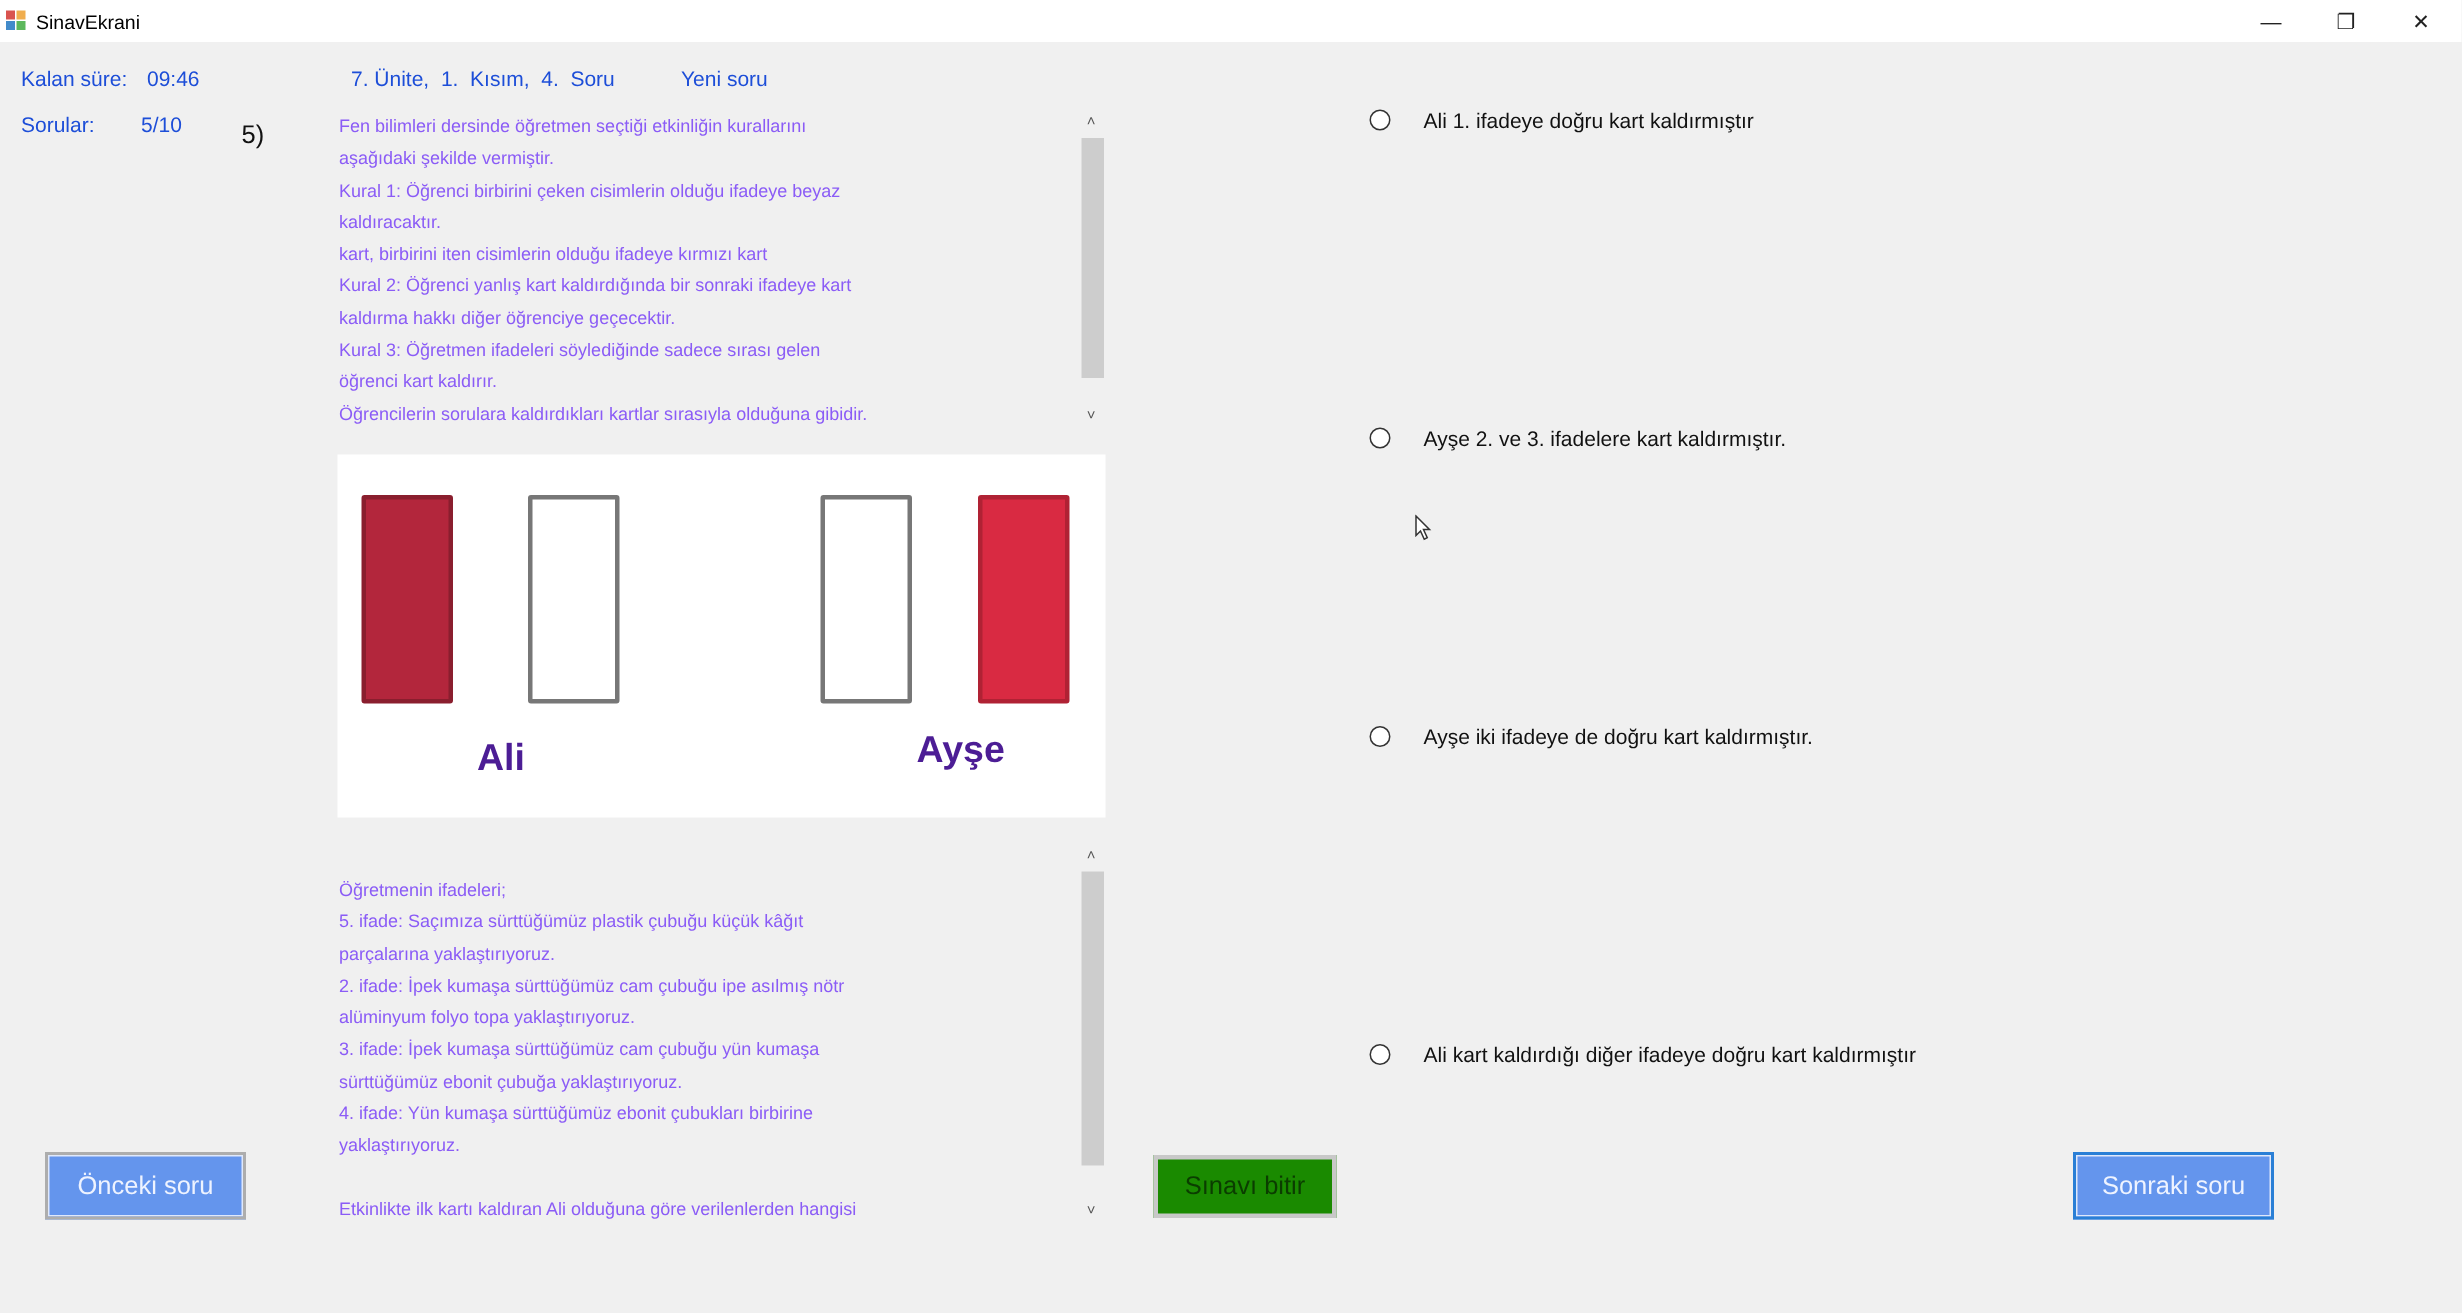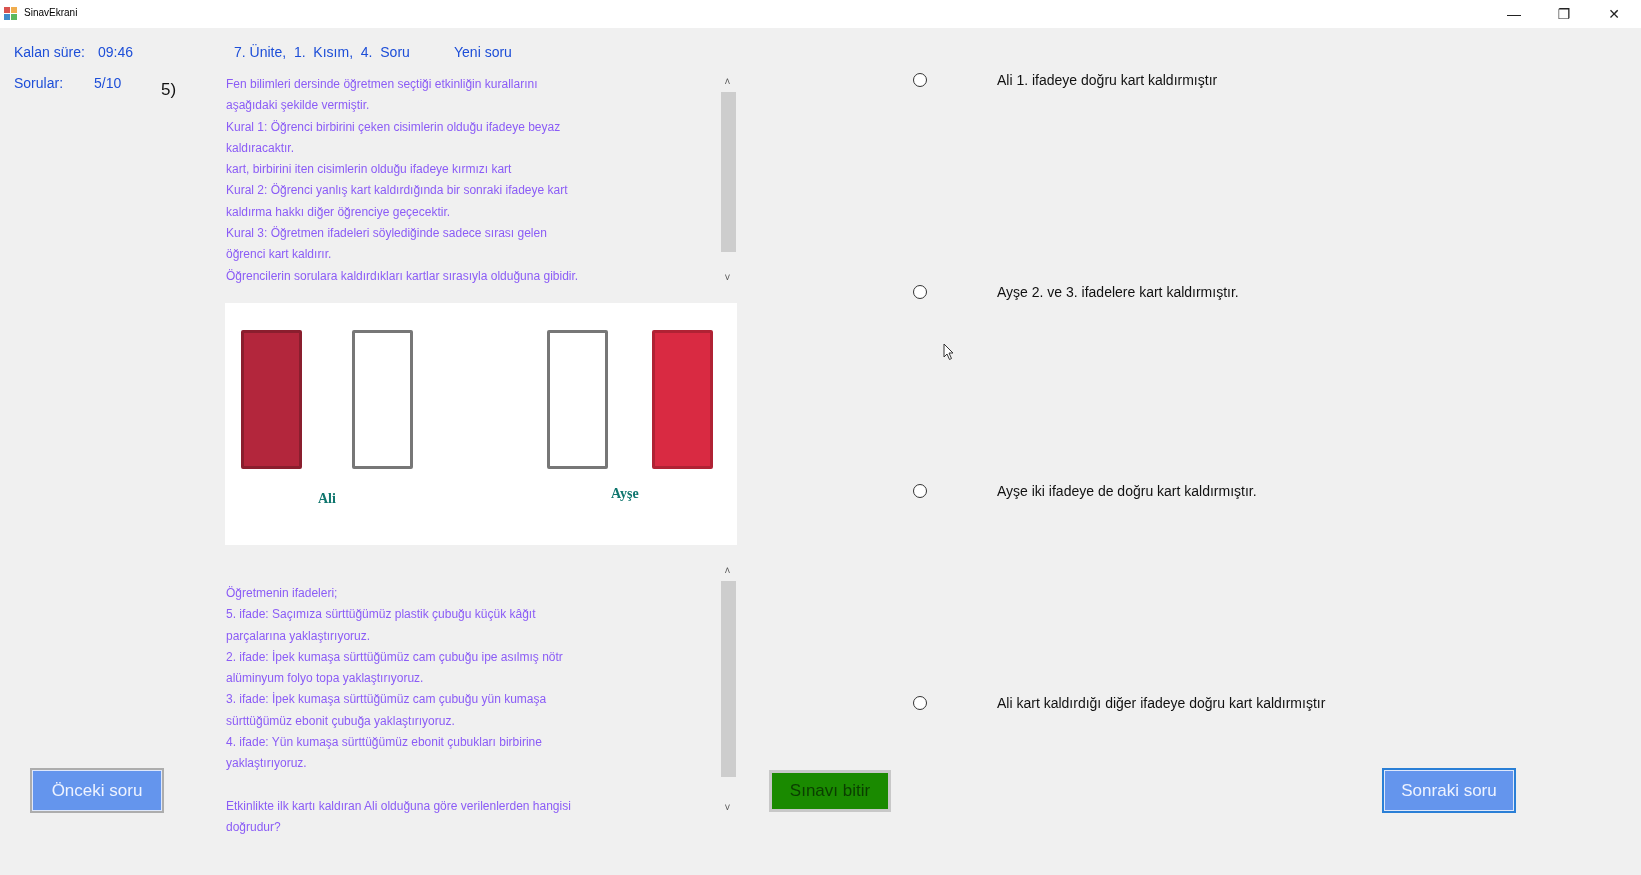--- a/index.html
+++ b/index.html
@@ -1,31 +1,31 @@
 <!DOCTYPE html>
 <html><head>
 <meta charset="utf-8">
 <style>
   html, body { margin:0; padding:0; }
   body { width:1641px; height:875px; background:#f0f0f0; font-family:"Liberation Sans", sans-serif; position:relative; overflow:hidden; color:#111; }
   .titlebar { position:absolute; left:0; top:0; width:1641px; height:28px; background:#ffffff; }
   .app-icon { position:absolute; left:4px; top:7px; width:14px; height:14px; }
   .app-icon i { position:absolute; width:6px; height:6px; }
-  .title { position:absolute; left:24px; top:7px; font-size:10px; color:#000; }
+  .title { position:absolute; left:24px; top:7px; font-size:13px; color:#000; }
   .winbtn { position:absolute; top:0; width:46px; height:28px; text-align:center; line-height:28px; font-size:14px; color:#222; cursor:default; }
   .lbl { position:absolute; font-size:14px; color:#1d4ed8; white-space:nowrap; }
   .qnum { position:absolute; left:161px; top:80px; font-size:17px; }
   .textbox { position:absolute; font-size:12px; line-height:21.3px; color:#8b5cf6; }
   .scroll { position:absolute; width:17px; background:#f0f0f0; }
   .scroll .arrow { position:absolute; left:0; width:17px; height:16px; font-size:10px; text-align:center; line-height:16px; color:#555; }
   .scroll .thumb { position:absolute; left:2px; width:15px; background:#cdcdcd; }
   .figure { position:absolute; left:225px; top:303px; width:512px; height:242px; background:#fff; }
   .card { position:absolute; top:27px; width:61px; height:139px; box-sizing:border-box; border:3px solid #777; border-radius:2px; }
-  .figlabel { position:absolute; font-size:14px; color:#0f766e; font-weight:bold;font-family:Liberation Serif, serif; }
-  .option { position:absolute; left:913px; height:20px; display:flex; align-items:center; cursor:pointer;gap:48px; }
+  .figlabel { position:absolute; font-size:25px; color:#4c1d95; font-weight:bold; }
+  .option { position:absolute; left:913px; height:20px; display:flex; align-items:center; cursor:pointer; }
   .radio { width:12px; height:12px; border:1.5px solid #333; border-radius:50%; background:#fff; margin-right:22px; }
   .option span.txt { font-size:14px; color:#111; }
   .btn { position:absolute; box-sizing:border-box; display:flex; align-items:center; justify-content:center; font-size:17px; cursor:pointer; }
   .btn-blue { background:#6495ed; color:#eef3ff; border:2px solid #adadad; box-shadow: inset 0 0 0 1px #dfe8fb; }
   .btn-blue.focused { border:2px solid #2a7fd6; }
   .btn-green { background:#1a8a00; color:#0b3d00; border:3px solid #c8c8c8; }
   .cursor { position:absolute; left:943px; top:343px; width:0; height:0; }
 </style>
 </head>
 <body>
@@ -83,21 +83,20 @@
   <div>5. ifade: Saçımıza sürttüğümüz plastik çubuğu küçük kâğıt</div>
   <div>parçalarına yaklaştırıyoruz.</div>
   <div>2. ifade: İpek kumaşa sürttüğümüz cam çubuğu ipe asılmış nötr</div>
   <div>alüminyum folyo topa yaklaştırıyoruz.</div>
   <div>3. ifade: İpek kumaşa sürttüğümüz cam çubuğu yün kumaşa</div>
   <div>sürttüğümüz ebonit çubuğa yaklaştırıyoruz.</div>
   <div>4. ifade: Yün kumaşa sürttüğümüz ebonit çubukları birbirine</div>
   <div>yaklaştırıyoruz.</div>
   <div style="height:21px"></div>
   <div style="white-space:nowrap">Etkinlikte ilk kartı kaldıran Ali olduğuna göre verilenlerden hangisi</div>
-  <div>doğrudur?</div>
 </div>
 <div class="scroll" style="left:719px;top:563px;height:253px">
   <div class="arrow" style="top:0">˄</div>
   <div class="thumb" style="top:18px;height:196px"></div>
   <div class="arrow" style="bottom:0">˅</div>
 </div>
 
 <div class="option" style="top:70px">
   <div class="radio"></div>
   <span class="txt">Ali 1. ifadeye doğru kart kaldırmıştır</span>

